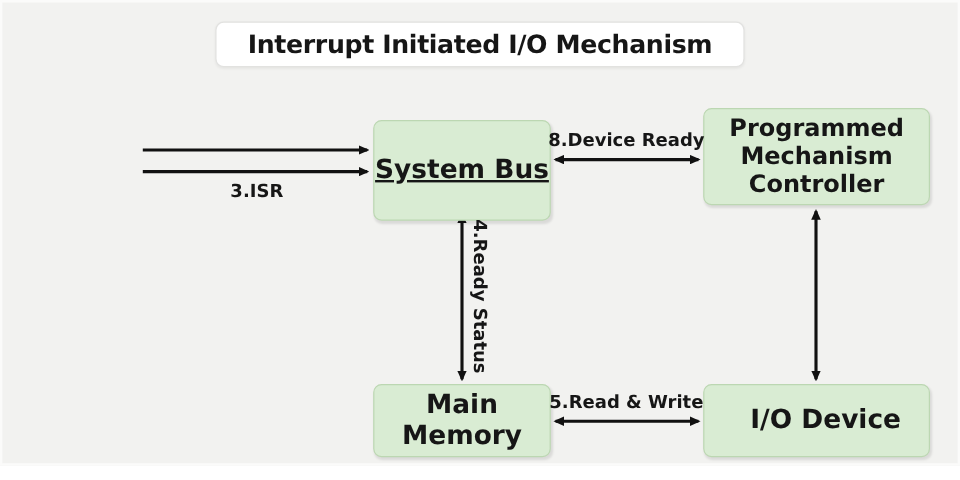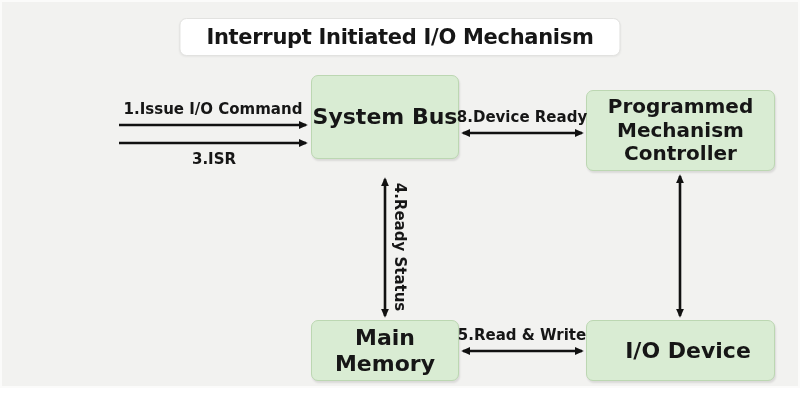--- a/index.html
+++ b/index.html
@@ -40,21 +40,21 @@
     display:flex;
     align-items:center;
     justify-content:center;
     text-align:center;
     font-weight:bold;
     color:#161616;
     box-sizing:border-box;
     line-height:1.18;
   }
   .node-cpu       {left:24px;  top:88px;  width:94px;  height:88px; font-size:24px;}
-  .node-system-bus{left:311px; top:75px;  width:148px; height:84px; font-size:22px;}
+  .node-system-bus{left:311px; top:100px;  width:148px; height:84px; font-size:22px;text-decoration:underline;}
   .node-pic       {left:586px; top:90px;  width:189px; height:81px; font-size:20px;}
   .node-main-mem  {left:311px; top:320px; width:148px; height:61px; font-size:22px;}
   .node-io-device {left:586px; top:320px; width:189px; height:61px; font-size:22px;padding-left:15px;}
   .node-pic .inner{width:150px;}
   .node-main-mem .inner{width:110px;}
   svg.wires{position:absolute;left:0;top:0;width:800px;height:400px;pointer-events:none;}
   svg.wires line{stroke:#111111;stroke-width:2.6px;}
   .edge-label{
     position:absolute;
     transform:translate(-50%,-50%);
@@ -103,19 +103,18 @@
   </div>
 
   <div class="node node-main-mem">
     <div class="inner">Main Memory</div>
   </div>
 
   <div class="node node-io-device">
     <div class="inner">I/O Device</div>
   </div>
 
-  <div class="edge-label" style="left:213px;top:109px;">1.Issue I/O Command</div>
   <div class="edge-label" style="left:522px;top:117px;">8.Device Ready</div>
   <div class="edge-label" style="left:214px;top:159px;">3.ISR</div>
   <div class="edge-label vertical" style="left:400px;top:247px;">4.Ready Status</div>
   <div class="edge-label" style="left:522px;top:335px;">5.Read &amp; Write</div>
 
 </div>
 
 </body></html>

